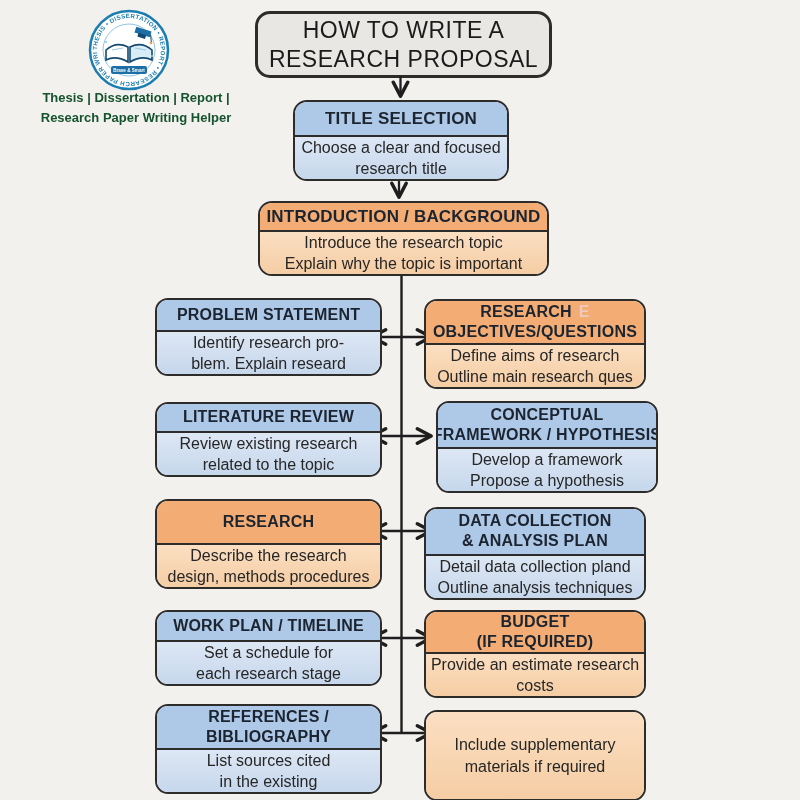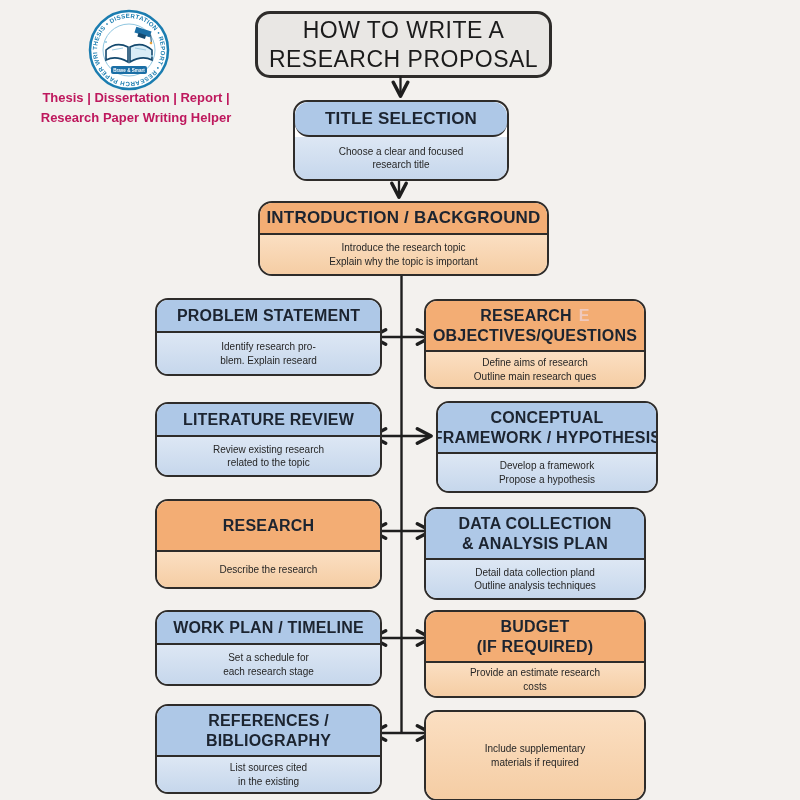--- a/index.html
+++ b/index.html
@@ -15,36 +15,36 @@
     left:255px;top:11px;width:291px;height:61px;
     background:#e9e7e4;border:3px solid #2e2c2a;border-radius:15px;
     display:flex;flex-direction:column;align-items:center;justify-content:center;
     font-weight:normal;font-size:23px;letter-spacing:.5px;line-height:1.22;color:#1b1b1b;
     text-align:center;
   }
   
   .logo-wrap{left:84px;top:8px;width:90px;height:84px;}
   .caption{
     left:26px;top:88px;width:220px;text-align:center;
-    font-weight:bold;font-size:13px;line-height:1.55;color:#be185d;
+    font-weight:bold;font-size:13px;line-height:1.55;color:#14532d;
   }
   
   .box{
     background:#fff;border:2.5px solid #2e2c2a;border-radius:13px;
     display:flex;flex-direction:column;overflow:hidden;
   }
   .box-header{
     display:flex;flex-direction:column;align-items:center;justify-content:center;
     border-bottom:2px solid #2e2c2a;
     font-weight:bold;font-size:16px;line-height:1.25;letter-spacing:.2px;
     text-align:center;white-space:nowrap;color:#1c2430;
   }
   .box-body{
     flex:1;display:flex;flex-direction:column;align-items:center;justify-content:center;
-    font-size:10px;line-height:1.32;text-align:center;white-space:nowrap;color:#262626;
+    font-size:16px;line-height:1.32;text-align:center;white-space:nowrap;color:#262626;
   }
   .box.blue .box-header{background:#aec8e7;}
   .box.blue .box-body{background:linear-gradient(#dde7f4,#c6d7ec);}
   .box.orange .box-header{background:#f3ad74;}
   .box.orange .box-body{background:linear-gradient(#fbdfc2,#f5cda4);}
   .box.top-node{border-radius:14px;}
   .box.top-node .box-header{font-size:17px;}
   .h1 .box-header{height:31px;}
   .h2 .box-header{height:49px;}
   .ghost{color:#efc9bd;margin-left:7px;}
@@ -108,21 +108,21 @@
   <line x1="399" y1="180" x2="399" y2="196" stroke="#1e1e1e" stroke-width="2.3" marker-end="url(#ah)"></line>
   <line x1="401.5" y1="272" x2="401.5" y2="733" stroke="#1e1e1e" stroke-width="2.4"></line>
   <line x1="373" y1="337" x2="430" y2="337" stroke="#1e1e1e" stroke-width="2.3" marker-start="url(#ah)" marker-end="url(#ah)"></line>
   <line x1="373" y1="436" x2="430" y2="436" stroke="#1e1e1e" stroke-width="2.3" marker-start="url(#ah)" marker-end="url(#ah)"></line>
   <line x1="373" y1="531" x2="430" y2="531" stroke="#1e1e1e" stroke-width="2.3" marker-start="url(#ah)" marker-end="url(#ah)"></line>
   <line x1="373" y1="638" x2="430" y2="638" stroke="#1e1e1e" stroke-width="2.3" marker-start="url(#ah)" marker-end="url(#ah)"></line>
   <line x1="373" y1="733" x2="430" y2="733" stroke="#1e1e1e" stroke-width="2.3" marker-start="url(#ah)" marker-end="url(#ah)"></line>
 </svg>
 
 <div class="abs box blue top-node" style="left:293px;top:100px;width:212px;height:77px;">
-  <div class="box-header" style="height:33px;border-radius:14px;">
+  <div class="box-header" style="height:33px;">
     <div>TITLE SELECTION</div>
   </div>
   <div class="box-body">
     <div>Choose a clear and focused</div>
     <div>research title</div>
   </div>
 </div>
 
 <div class="abs box orange top-node" style="left:258px;top:201px;width:287px;height:71px;">
   <div class="box-header" style="height:30px;">
@@ -175,20 +175,21 @@
     <div>Propose a hypothesis</div>
   </div>
 </div>
 
 <div class="abs box orange h2" style="left:155px;top:499px;width:223px;height:86px;">
   <div class="box-header">
     <div>RESEARCH</div>
   </div>
   <div class="box-body">
     <div>Describe the research</div>
+    <div>design, methods procedures</div>
   </div>
 </div>
 
 <div class="abs box blue h2" style="left:424px;top:507px;width:218px;height:89px;">
   <div class="box-header">
     <div>DATA COLLECTION</div>
     <div>&amp; ANALYSIS PLAN</div>
   </div>
   <div class="box-body">
     <div>Detail data collection pland</div>

